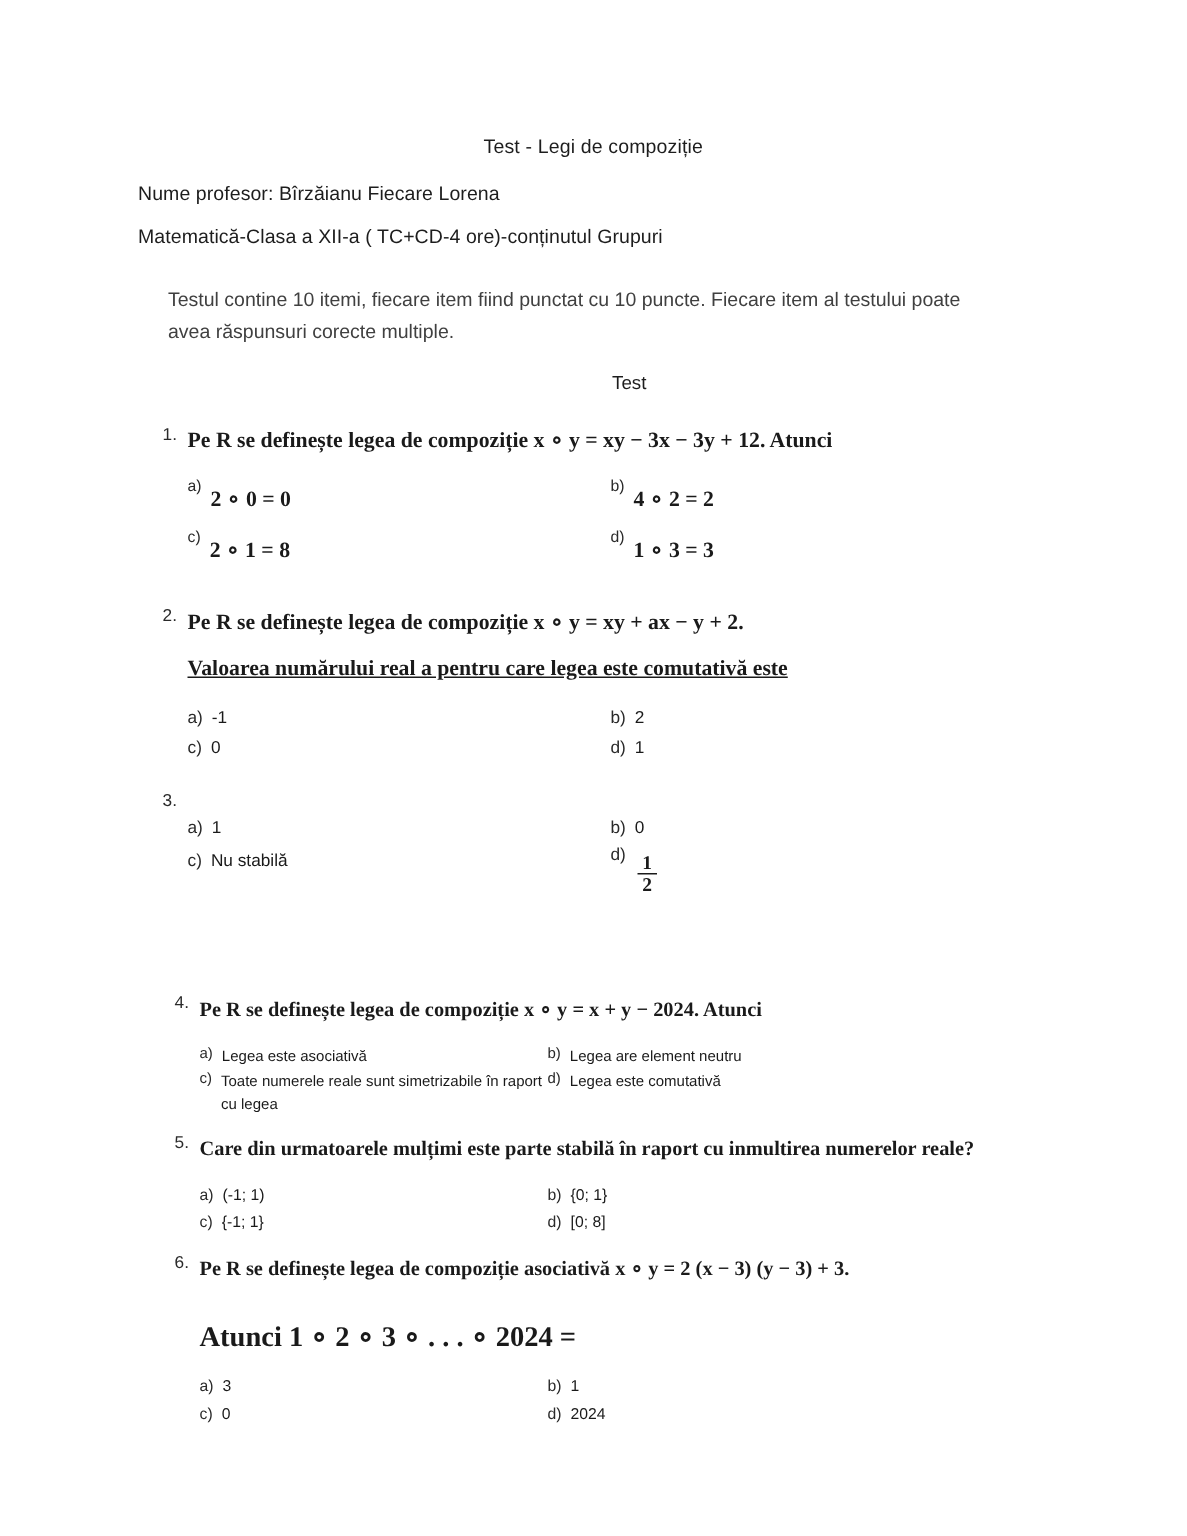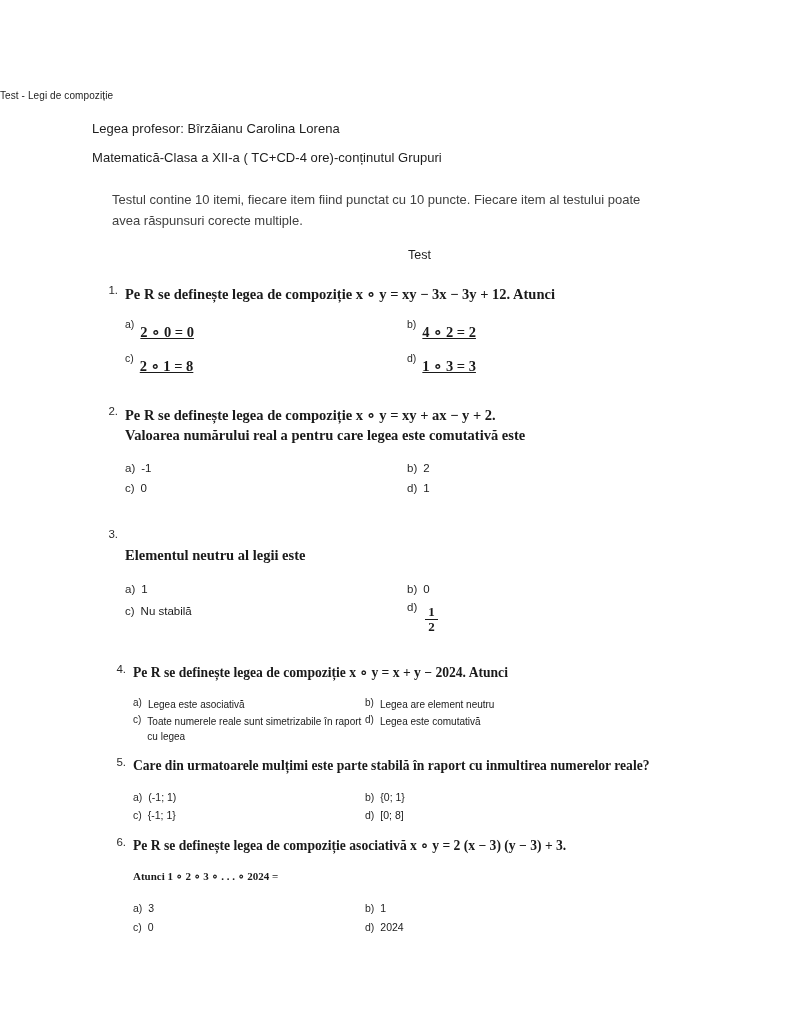--- a/index.html
+++ b/index.html
@@ -17,22 +17,22 @@
     overflow: hidden;
     box-sizing: border-box;
   }
 
   
   .doc-title {
     position: absolute;
     left: 0;
     top: 90px;
     width: 791px;
-    text-align: left;
-    font-size: 10px;
+    text-align: center;
+    font-size: 13px;
     letter-spacing: 0.1px;
     color: #1d1d1d;
   }
   .meta-line {
     position: absolute;
     left: 92px;
     font-size: 13px;
     color: #1d1d1d;
     letter-spacing: 0.05px;
   }
@@ -136,21 +136,20 @@
     font-family: "Liberation Sans", sans-serif;
     font-size: 10.5px;
     margin-right: 6px;
     position: relative;
     top: -6px;
   }
   .style-math .opt-text {
     font-family: "Liberation Serif", serif;
     font-weight: bold;
     font-size: 14.5px;
-    text-decoration: underline;
   }
 
   
   .style-plain .opt-label {
     font-family: "Liberation Sans", sans-serif;
     font-size: 11.5px;
     margin-right: 6px;
   }
   .style-plain .opt-text {
     font-family: "Liberation Sans", sans-serif;
@@ -198,21 +197,21 @@
     font-size: 13px;
   }
 </style>
 </head>
 <body>
 
 <div class="page">
 
   <div class="doc-title">Test - Legi de compoziție</div>
 
-  <div class="meta-line meta-1">Legea profesor: Bîrzăianu Carolina Lorena</div>
+  <div class="meta-line meta-1">Nume profesor: Bîrzăianu Fiecare Lorena</div>
   <div class="meta-line meta-2">Matematică-Clasa a XII-a ( TC+CD-4 ore)-conținutul Grupuri</div>
 
   <div class="intro">Testul  contine 10 itemi, fiecare item fiind punctat cu 10 puncte. Fiecare item al testului poate avea răspunsuri corecte multiple.</div>
 
   <div class="test-heading">Test</div>
 
   <div class="q" style="top:284px;">
     <div class="q-num">1.</div>
     <div class="q-stem">Pe R se definește legea de compoziție x ∘ y = xy − 3x − 3y + 12. Atunci</div>
     <div class="opts style-math" style="height:62px;margin-top:20px;">
@@ -231,21 +230,21 @@
       <div class="opt opt-col-b" style="top:34px;">
         <span class="opt-label">d)</span>
         <span class="opt-text">1 ∘ 3 = 3</span>
       </div>
     </div>
   </div>
 
   <div class="q" style="top:405px;">
     <div class="q-num">2.</div>
     <div class="q-stem">Pe R se definește legea de compoziție x ∘ y = xy + ax − y + 2.</div>
-    <div class="q-sub" style="">Valoarea numărului real a pentru care legea este comutativă este</div>
+    <div class="q-sub" style="margin-top:11px;text-decoration:underline;">Valoarea numărului real a pentru care legea este comutativă este</div>
     <div class="opts style-plain" style="height:40px;margin-top:17px;">
       <div class="opt opt-col-a" style="top:0px;">
         <span class="opt-label">a)</span>
         <span class="opt-text">-1</span>
       </div>
       <div class="opt opt-col-b" style="top:0px;">
         <span class="opt-label">b)</span>
         <span class="opt-text">2</span>
       </div>
       <div class="opt opt-col-a" style="top:20px;">
@@ -254,21 +253,20 @@
       </div>
       <div class="opt opt-col-b" style="top:20px;">
         <span class="opt-label">d)</span>
         <span class="opt-text">1</span>
       </div>
     </div>
   </div>
 
   <div class="q" style="top:528px;">
     <div class="q-num">3.</div>
-    <div class="q-sub" style="margin-top:17px;">Elementul neutru al legii este</div>
     <div class="opts style-plain" style="height:52px;margin-top:18px;">
       <div class="opt opt-col-a" style="top:0px;">
         <span class="opt-label">a)</span>
         <span class="opt-text">1</span>
       </div>
       <div class="opt opt-col-b" style="top:0px;">
         <span class="opt-label">b)</span>
         <span class="opt-text">0</span>
       </div>
       <div class="opt opt-col-a" style="top:22px;">
@@ -327,21 +325,21 @@
       <div class="opt opt-col-b" style="top:18px;">
         <span class="opt-label">d)</span>
         <span class="opt-text">[0; 8]</span>
       </div>
     </div>
   </div>
 
   <div class="q" style="top:836px;">
     <div class="q-num" style="left:8px;">6.</div>
     <div class="q-stem small" style="margin-left:41px;">Pe R se definește legea de compoziție asociativă x ∘ y = 2 (x − 3) (y − 3) + 3.</div>
-    <div class="q-sub" style="margin-left:41px;margin-top:10px;font-size:11px;">Atunci 1 ∘ 2 ∘ 3 ∘ . . . ∘ 2024 =</div>
+    <div class="q-sub" style="margin-left:41px;margin-top:26px;font-size:19px;">Atunci 1 ∘ 2 ∘ 3 ∘ . . . ∘ 2024 =</div>
     <div class="opts style-tight" style="height:36px;margin-top:16px;margin-left:41px;">
       <div class="opt opt-col-a" style="top:0px;">
         <span class="opt-label">a)</span>
         <span class="opt-text">3</span>
       </div>
       <div class="opt opt-col-b" style="top:0px;">
         <span class="opt-label">b)</span>
         <span class="opt-text">1</span>
       </div>
       <div class="opt opt-col-a" style="top:19px;">

